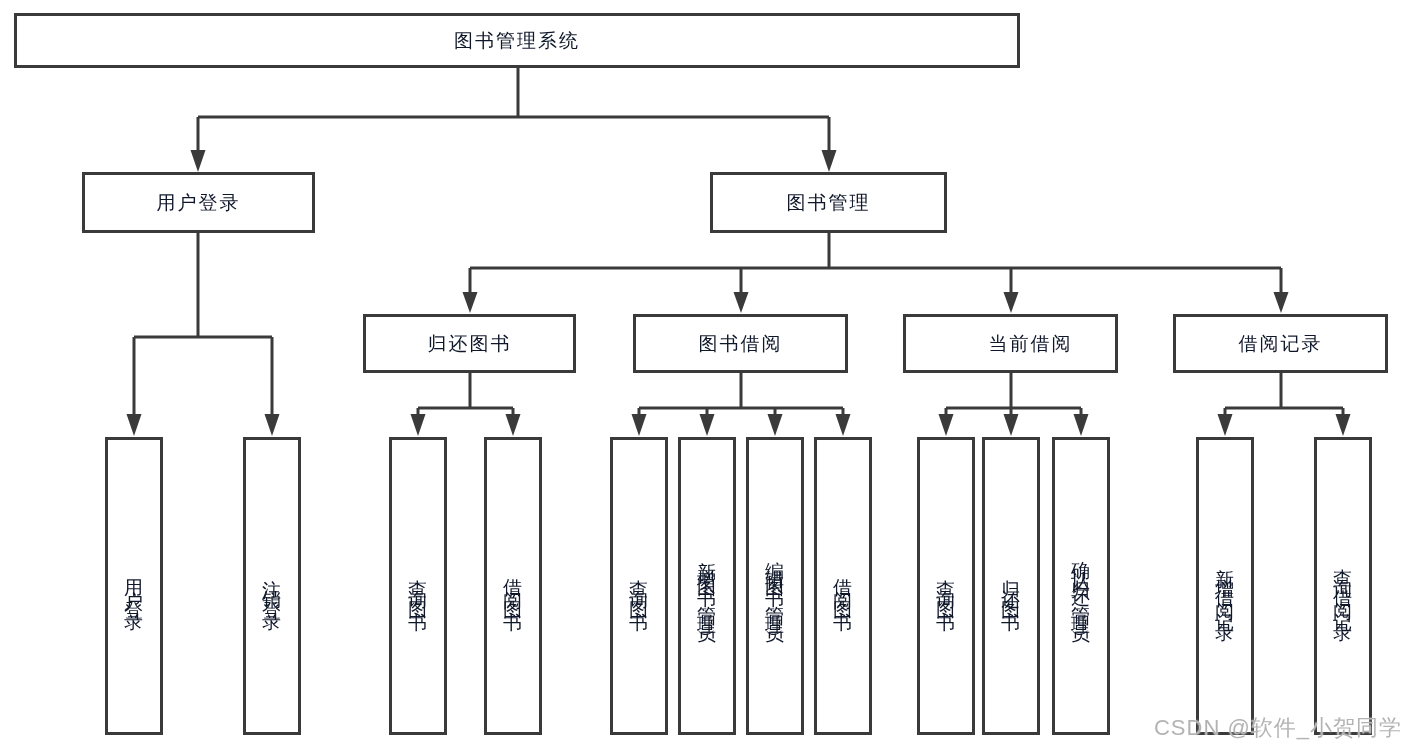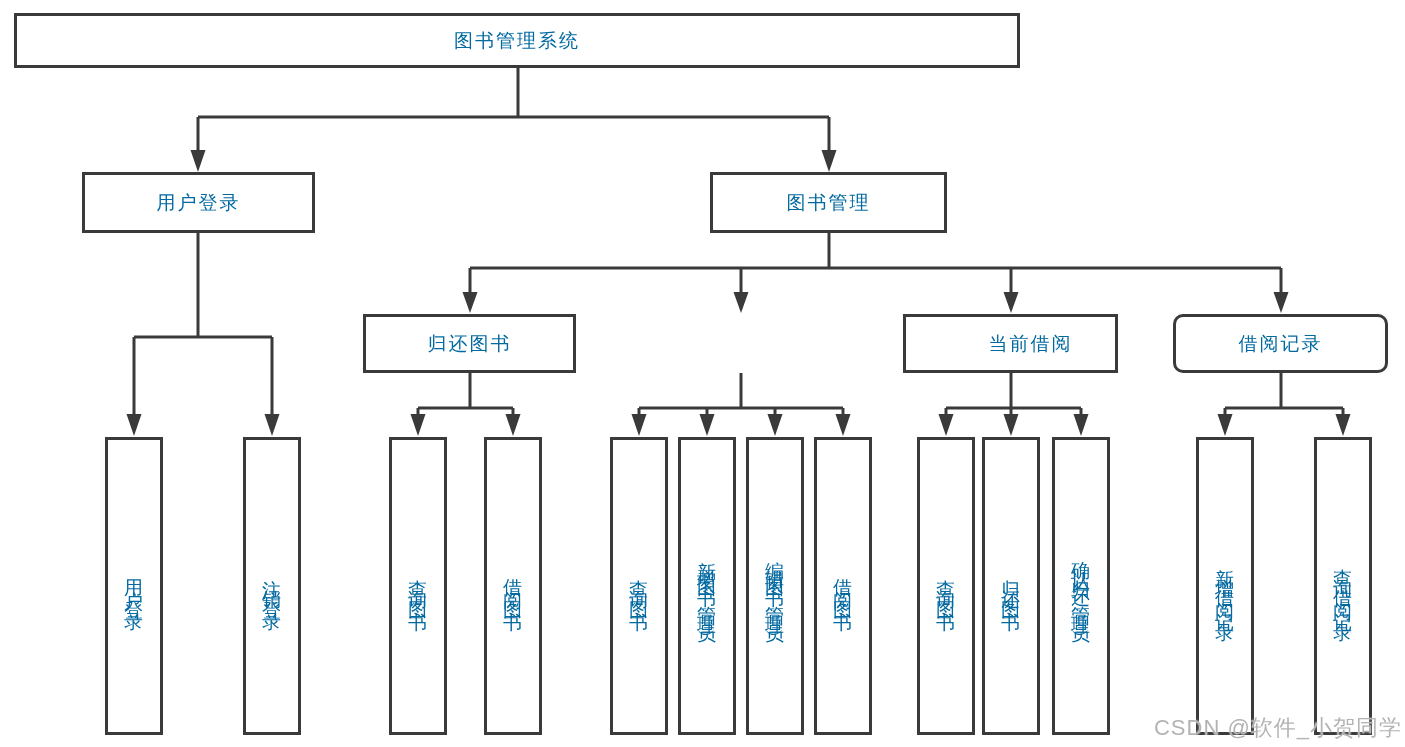--- a/index.html
+++ b/index.html
@@ -12,21 +12,21 @@
   }
   .wires{position:absolute;left:0;top:0;width:1405px;height:747px;}
   .wires path{stroke:#3a3a3a;stroke-width:3;fill:none;}
   .wires polygon{fill:#3a3a3a;stroke:none;}
   .box{
     position:absolute;
     box-sizing:border-box;
     background:#ffffff;
     border:3px solid #3a3a3a;
     display:flex;align-items:center;justify-content:center;
-    color:#0369a1;
+    color:#0f172a;
   }
   .h-label{font-size:19px;letter-spacing:2px;white-space:nowrap;}
   .v-label{
     writing-mode:vertical-rl;
     text-orientation:mixed;
     font-size:19px;
     letter-spacing:11px;
     line-height:1;
   }
   .watermark{
@@ -89,24 +89,27 @@
   <div class="box" style="left:82px;top:172px;width:233px;height:61px;">
     <span class="h-label">用户登录</span>
   </div>
   <div class="box" style="left:710px;top:172px;width:237px;height:61px;">
     <span class="h-label">图书管理</span>
   </div>
 
   <div class="box" style="left:363px;top:314px;width:213px;height:59px;">
     <span class="h-label">归还图书</span>
   </div>
+  <div class="box" style="left:633px;top:314px;width:215px;height:59px;">
+    <span class="h-label">图书借阅</span>
+  </div>
   <div class="box" style="left:903px;top:314px;width:215px;height:59px;padding-left:40px;">
     <span class="h-label">当前借阅</span>
   </div>
-  <div class="box" style="left:1173px;top:314px;width:215px;height:59px;border-radius:10px;">
+  <div class="box" style="left:1173px;top:314px;width:215px;height:59px;">
     <span class="h-label">借阅记录</span>
   </div>
 
   <div class="box" style="left:105px;top:437px;width:58px;height:298px;">
     <span class="v-label">用户登录</span>
   </div>
   <div class="box" style="left:243px;top:437px;width:58px;height:298px;">
     <span class="v-label">注销登录</span>
   </div>
 

